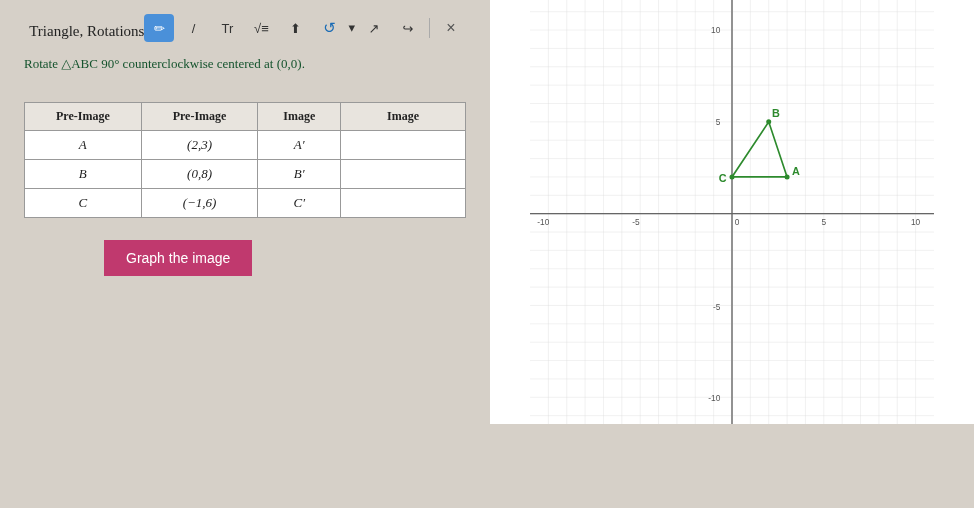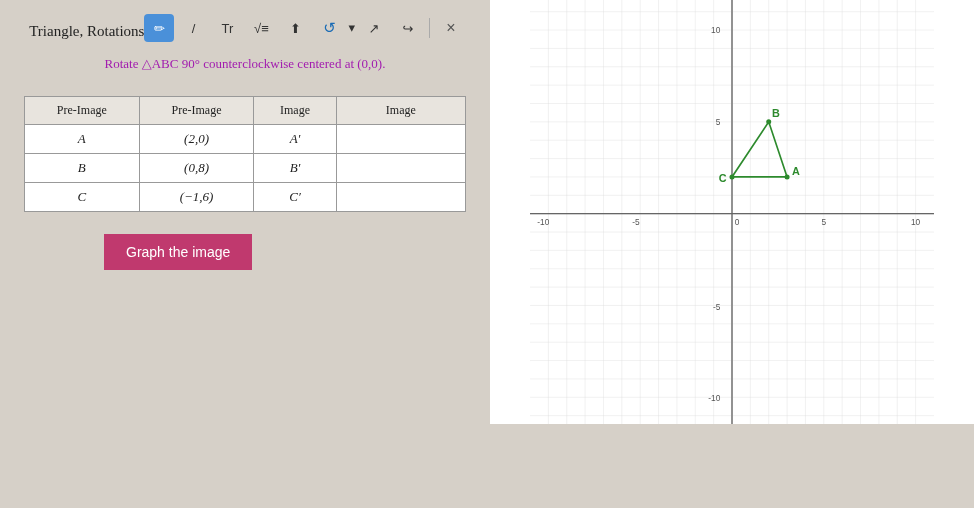--- a/index.html
+++ b/index.html
@@ -80,21 +80,21 @@
     .coord-table th, .coord-table td {
       border: 1px solid #999;
       padding: 6px 10px;
       text-align: center;
       background: white;
       color: #222;
     }
 
     .coord-table th {
       background: #e8e4de;
-      font-weight: normal;
+      font-weight: bold;
       font-size: 12px;
     }
 
     .coord-table td {
       font-style: italic;
     }
 
     
     .graph-btn {
       display: inline-block;
@@ -144,36 +144,36 @@
         <button class="toolbar-btn" style="font-size:15px; color:#1a6bb5;">↺</button>
         <span style="font-size:13px; color:#333;">▾</span>
         <button class="toolbar-btn">↗</button>
         <button class="toolbar-btn">↪</button>
         <div class="toolbar-divider"></div>
         <button class="toolbar-btn toolbar-close">×</button>
       </div>
     </div>
 
     <div>
-      <p style="font-size:13px; color:#a21caf; margin-bottom:4px;text-align:center;">Rotate △ABC  90° counterclockwise centered at (0,0).</p>
+      <p style="font-size:13px; color:#14532d; margin-bottom:10px;">Rotate △ABC  90° counterclockwise centered at (0,0).</p>
     </div>
 
     <table class="coord-table">
       <thead>
         <tr>
           <th>Pre-Image</th>
           <th>Pre-Image</th>
           <th>Image</th>
           <th>Image</th>
         </tr>
       </thead>
       <tbody id="table-body">
       <tr>
             <td>A</td>
-            <td>(2,0)</td>
+            <td>(2,3)</td>
             <td>A′</td>
             <td style="min-width: 80px; min-height: 28px;"></td>
           </tr>
           <tr>
             <td>B</td>
             <td>(0,8)</td>
             <td>B′</td>
             <td style="min-width: 80px; min-height: 28px;"></td>
           </tr>
           <tr>

